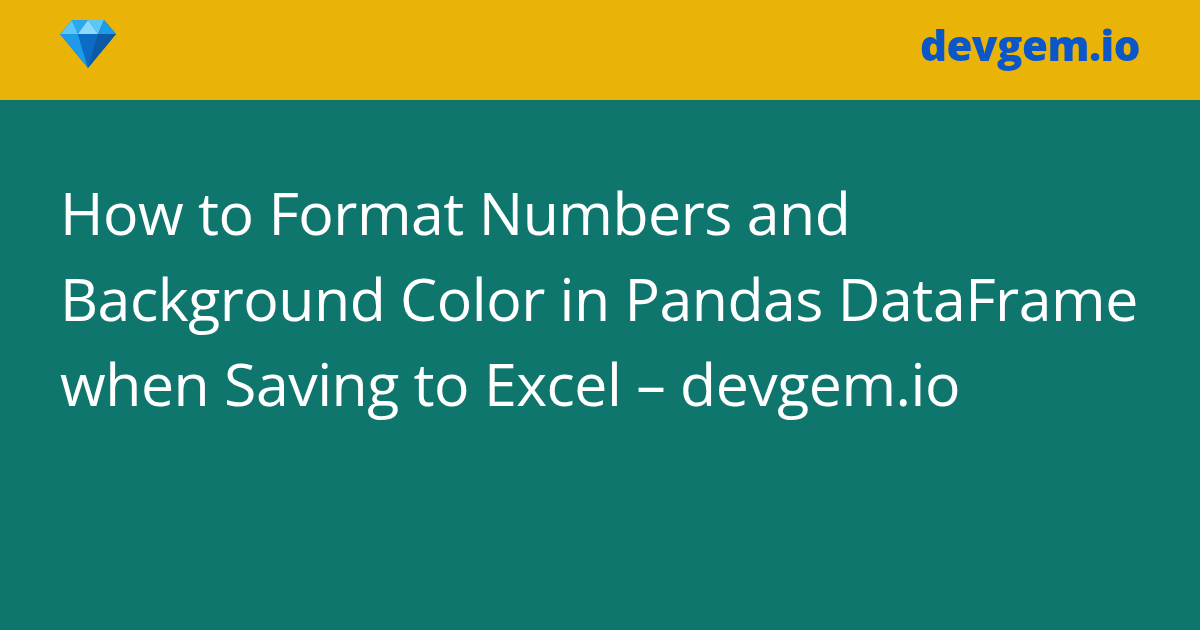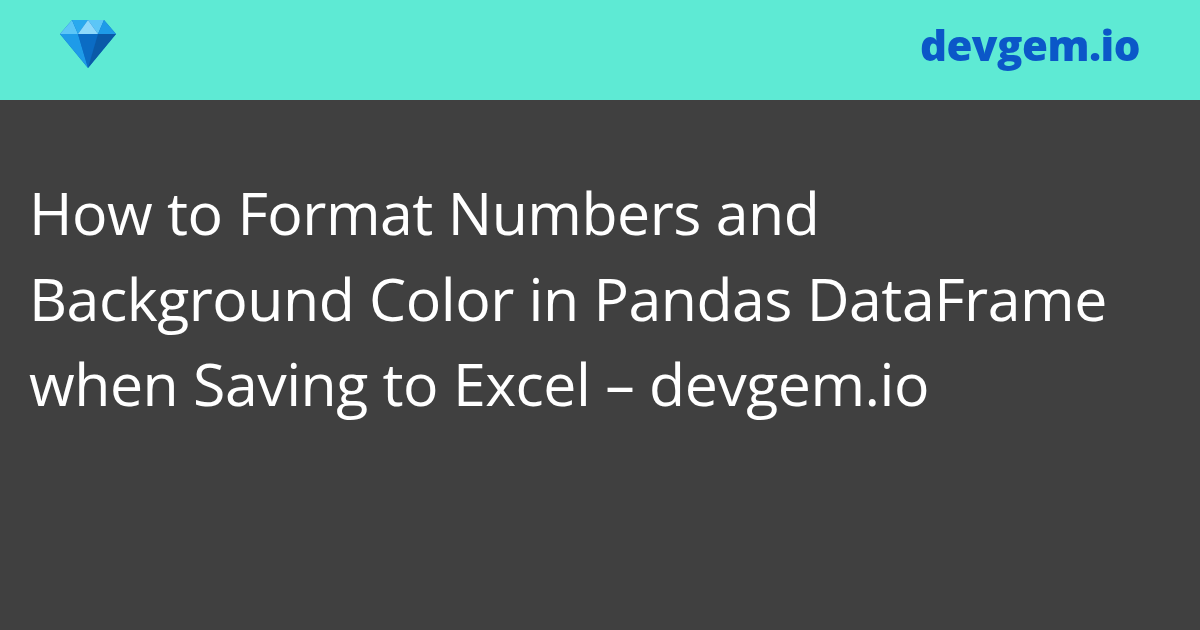--- a/index.html
+++ b/index.html
@@ -9,21 +9,21 @@
     }
     body {
       width: 1200px;
       height: 630px;
       font-family: -apple-system, BlinkMacSystemFont, 'Segoe UI', 'Open Sans', sans-serif;
       overflow: hidden;
     }
     .header {
       width: 100%;
       height: 100px;
-      background: #5eead4;
+      background: #eab308;
       display: flex;
       align-items: center;
       justify-content: space-between;
       padding: 0 60px 12px 60px;
     }
     .logo-icon {
       width: 56px;
       height: 56px;
       display: flex;
       align-items: center;
@@ -31,22 +31,22 @@
     }
     .brand-text {
       color: #0b57c8;
       font-size: 42px;
       font-weight: 800;
       letter-spacing: -0.5px;
     }
     .content {
       width: 100%;
       height: 530px;
-      background: #404040;
-      padding: 70px 60px 0 29px;
+      background: #0f766e;
+      padding: 70px 60px 0 60px;
     }
     .title {
       color: #ffffff;
       font-size: 59px;
       font-weight: 400;
       line-height: 1.45;
       letter-spacing: -0.5px;
     }
   </style>
 </head>

